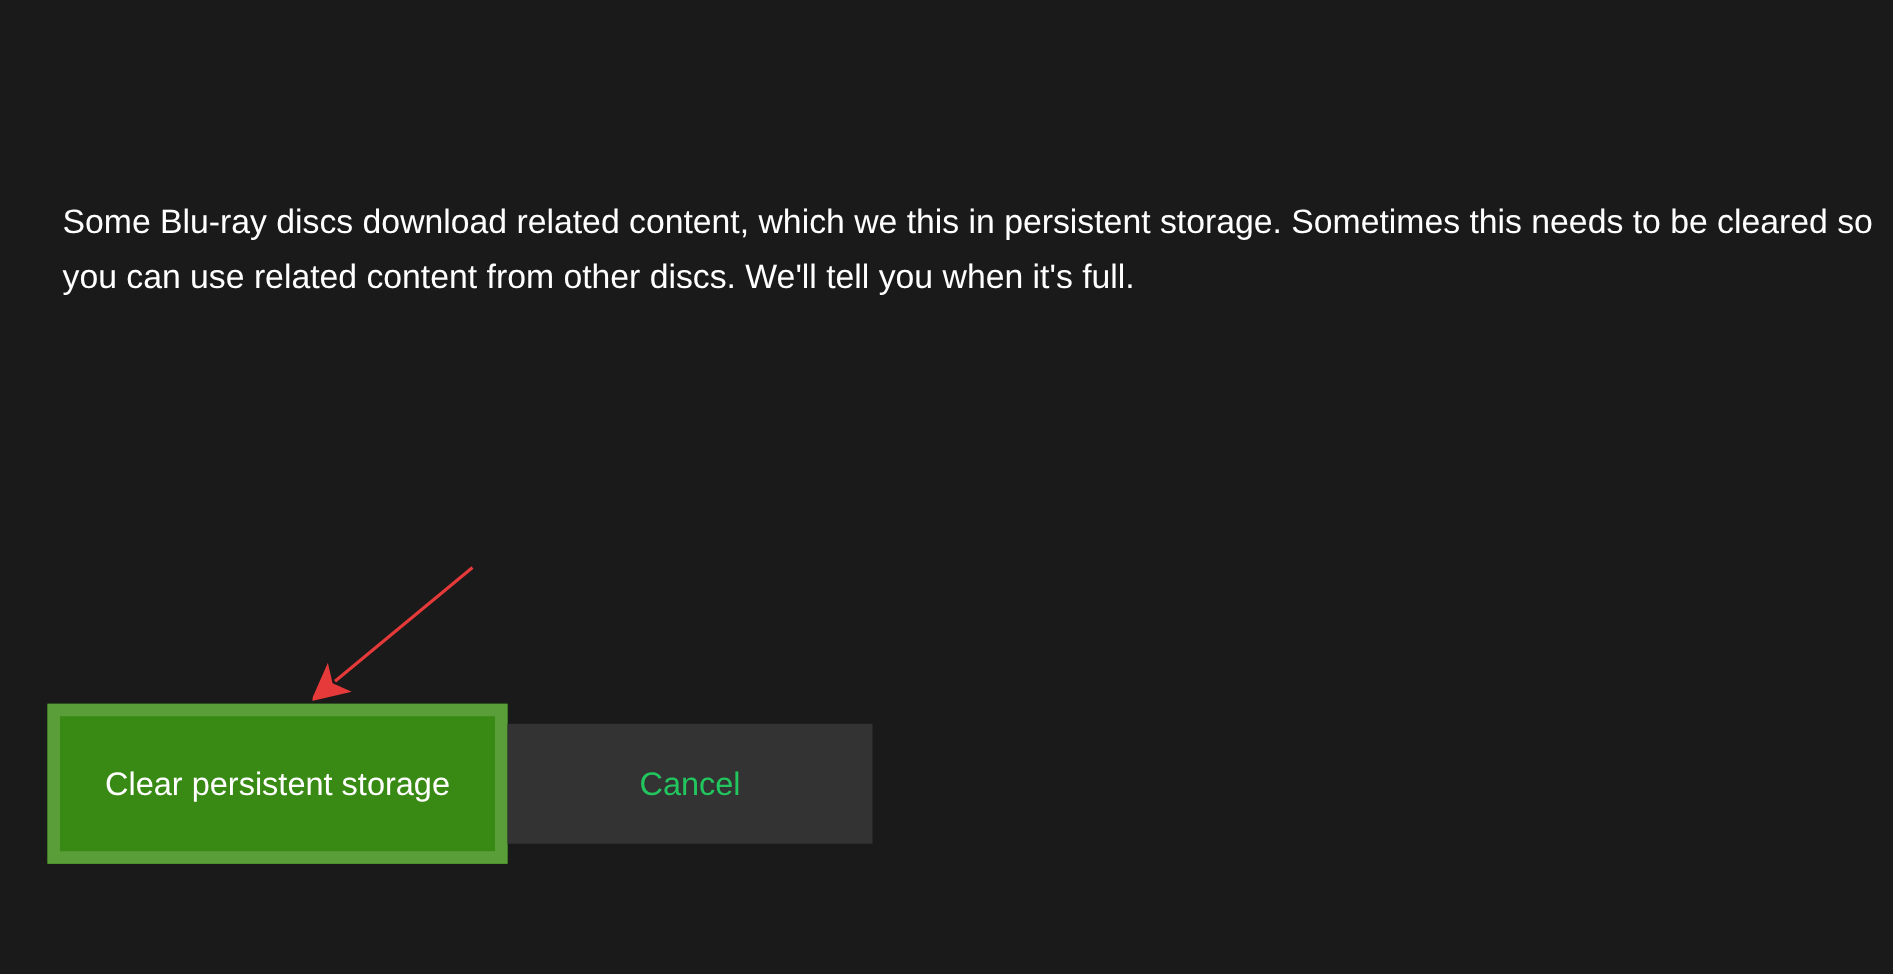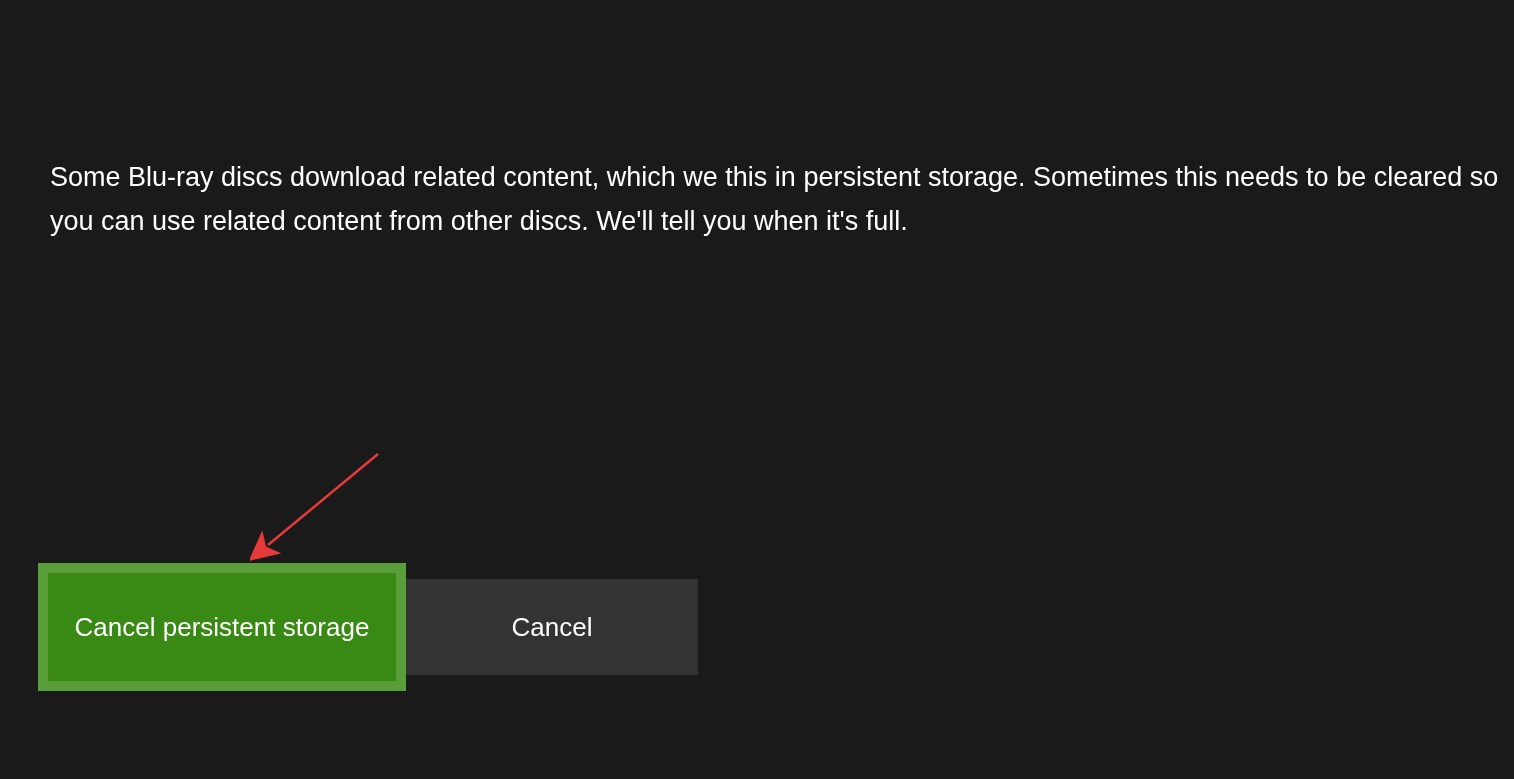--- a/index.html
+++ b/index.html
@@ -46,21 +46,21 @@
       display: flex;
       align-items: center;
       justify-content: center;
       box-sizing: border-box;
     }
     .btn-secondary {
       width: 292px;
       height: 96px;
       background-color: #333333;
       border: none;
-      color: #ffffff;
+      color: #22c55e;
       font-size: 26px;
       font-weight: 300;
       font-family: inherit;
       cursor: pointer;
       display: flex;
       align-items: center;
       justify-content: center;
       margin-top: 16px;
     }
     .annotation-arrow {
@@ -78,15 +78,15 @@
 <svg class="annotation-arrow" width="140" height="120" viewBox="0 0 140 120">
   <defs>
     <marker id="arrowhead" markerWidth="12" markerHeight="12" refX="2" refY="6" orient="auto">
       <polygon points="0 0, 12 6, 0 12, 3 6" fill="#e63939"></polygon>
     </marker>
   </defs>
   <line x1="128" y1="4" x2="18" y2="95" stroke="#e63939" stroke-width="2.5" marker-end="url(#arrowhead)"></line>
 </svg>
 
 <div class="button-container">
-  <button class="btn-primary">Cancel persistent storage</button>
+  <button class="btn-primary">Clear persistent storage</button>
   <button class="btn-secondary">Cancel</button>
 </div>
 
 </body></html>

